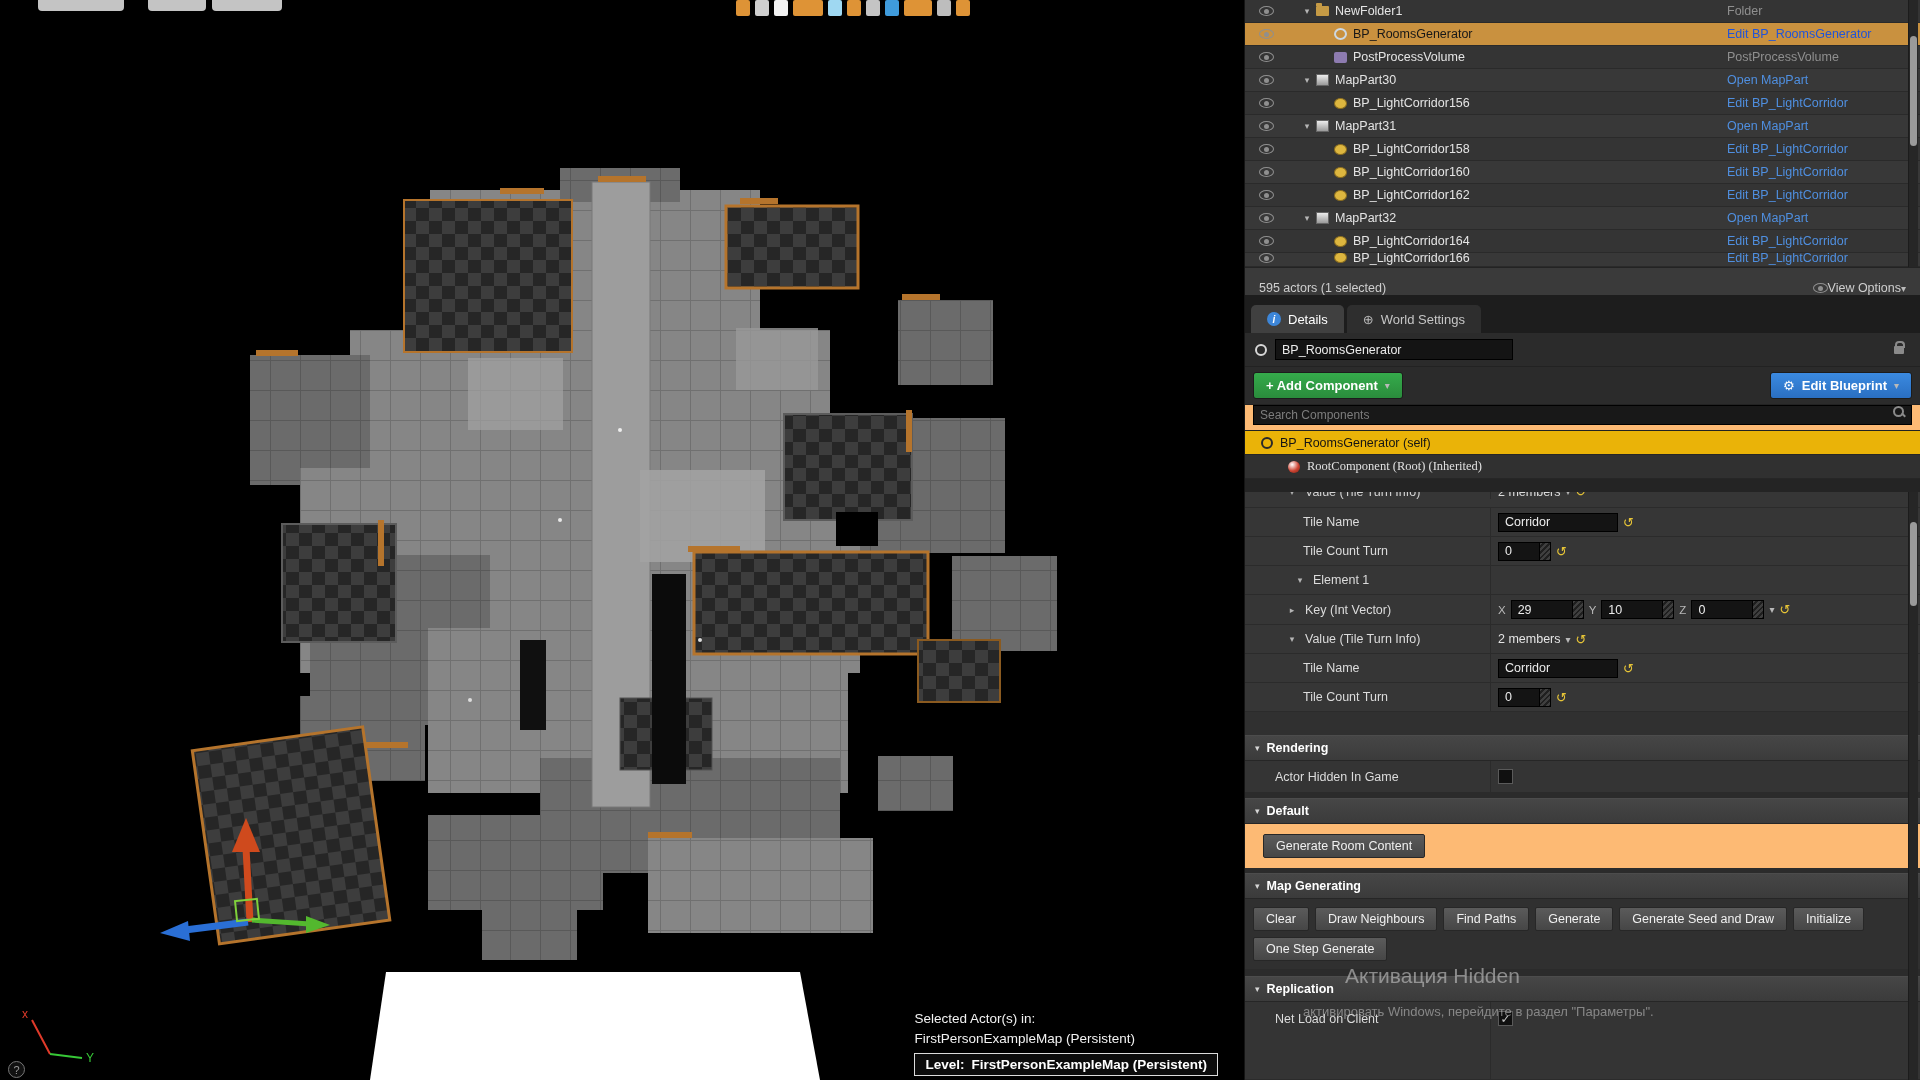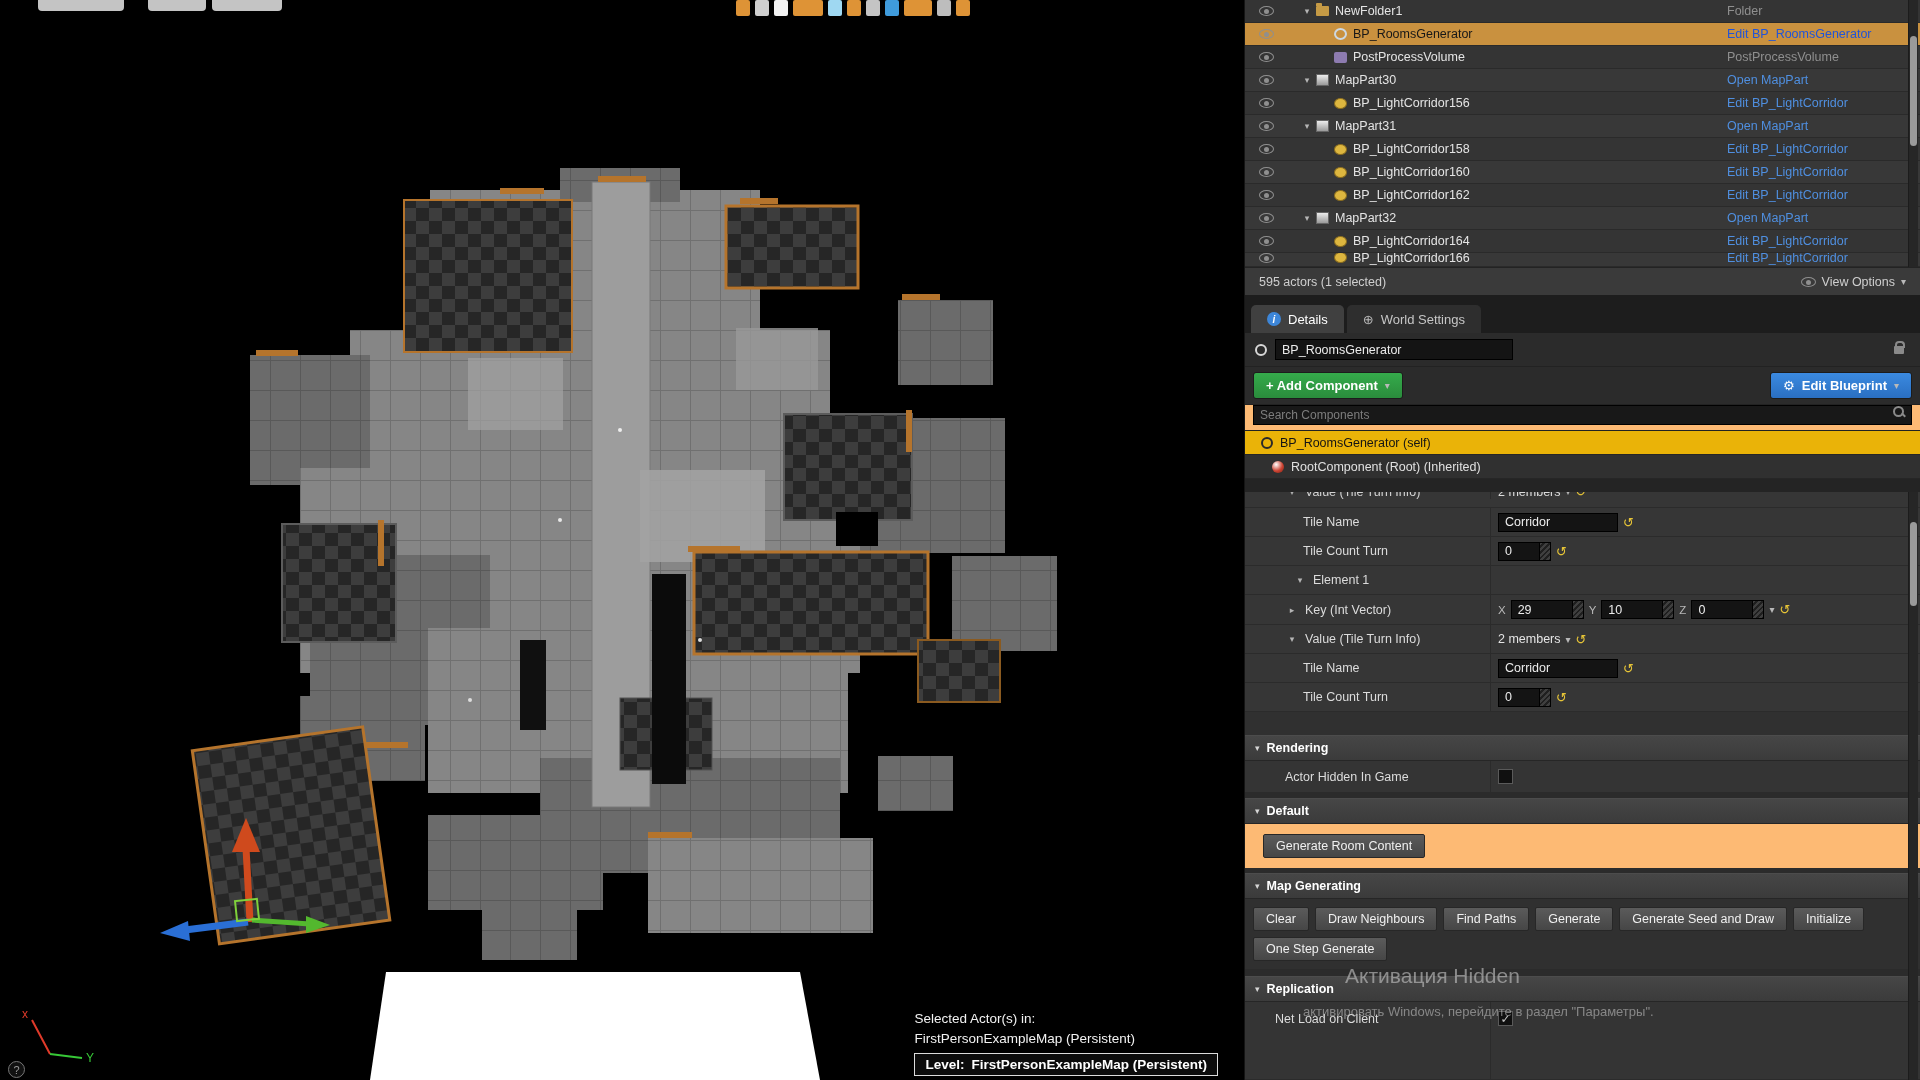--- a/index.html
+++ b/index.html
@@ -50,23 +50,23 @@
   .out-row.clip > *{transform:translateY(-2px);}
 
   .folder-ic{width:14px;height:10px;background:#c59a45;border-radius:1px;position:relative;display:inline-block;}
   .folder-ic::before{content:"";position:absolute;top:-3px;left:0;width:6px;height:3px;background:#c59a45;border-radius:1px 1px 0 0;}
   .bp-ic{width:12px;height:12px;border:2px solid #cdd8e2;border-radius:50%;display:inline-block;}
   .ppv-ic{width:11px;height:11px;background:#8d7bb0;border-radius:2px;display:inline-block;}
   .mp-ic{width:12px;height:12px;background:linear-gradient(#ececec,#9a9a9a);border:1px solid #666;display:inline-block;}
   .light-ic{width:11px;height:11px;background:#ddb63f;border:1px solid #8a6d1f;border-radius:50%;display:inline-block;}
 
   .out-footer{position:absolute;left:0;right:0;bottom:0;height:28px;background:#3a3a3a;border-top:1px solid #232323;
-              display:flex;align-items:center;padding:0 14px;}
+              display:flex;align-items:flex-end;padding:0 14px;}
   .out-count{color:#cfcfcf;font-size:12.5px;}
-  .view-opts{margin-left:auto;display:flex;align-items:center;gap:6px;color:#cfcfcf;font-size:12.5px;cursor:default;}
+  .view-opts{margin-left:auto;display:flex;align-items:center;color:#cfcfcf;font-size:12.5px;cursor:default;}
   .caret{color:#b9b9b9;font-size:10px;}
 
   .vscroll{position:absolute;width:10px;background:#262626;border-left:1px solid #1c1c1c;}
   .vthumb{position:absolute;left:1px;right:1px;background:#9a9a9a;border-radius:4px;}
 
   
   .details{position:absolute;top:295px;left:0;right:0;bottom:0;background:#2b2b2b;display:flex;flex-direction:column;}
 
   .tab-strip{height:38px;background:#1d1d1d;display:flex;align-items:flex-end;padding:0 0 0 6px;gap:3px;}
   .tab{display:flex;align-items:center;gap:7px;height:28px;padding:0 16px;background:#2e2e2e;color:#c6c6c6;
@@ -99,21 +99,21 @@
   .ue-search::placeholder{color:#7d7d7d;}
   .mag{position:relative;width:14px;height:14px;display:inline-block;flex:0 0 14px;}
   .mag::before{content:"";position:absolute;left:1px;top:1px;width:7px;height:7px;border:2px solid #8a8a8a;border-radius:50%;}
   .mag::after{content:"";position:absolute;left:9px;top:9px;width:5px;height:2px;background:#8a8a8a;transform:rotate(45deg);}
   .search-row .mag.inside{position:absolute;right:14px;}
 
   .comp-row{height:24px;display:flex;align-items:center;gap:7px;padding-left:16px;background:#303030;border-bottom:1px solid #262626;}
   .comp-row.selected{background:#eab308;}
   .comp-row.selected .comp-label{color:#141414;}
   .comp-row .comp-label{font-size:12.5px;color:#e0e0e0;}
-  .comp-row.root{padding-left:27px;}
+  .comp-row.root{padding-left:43px;font-family:Liberation Serif, serif;}
   .comp-row.selected .bp-ic{border-color:#2a2a2a;}
   .sphere-ic{width:12px;height:12px;border-radius:50%;
              background:radial-gradient(circle at 35% 30%, #ffffff, #cc4433 55%, #7a1f12);display:inline-block;}
 
   .gap13{height:13px;background:#242424;}
   .sd-row{height:30px;}
   .sq-btn{width:22px;height:22px;background:#3c3c3c;border:1px solid #585858;border-radius:2px;display:flex;
           align-items:center;justify-content:center;color:#bdbdbd;font-size:12px;margin-left:6px;}
 
   
@@ -133,21 +133,21 @@
   .reset{color:#e6c437;font-size:13px;line-height:13px;}
   .axis-lb{color:#b9b9b9;font-size:11.5px;}
   .members{color:#e4e4e4;font-size:12.5px;}
 
   .spacer23{height:23px;background:#303030;}
   .sec{height:26px;background:linear-gradient(#464646,#3b3b3b);display:flex;align-items:center;gap:7px;
        padding-left:10px;border-top:1px solid #4c4c4c;border-bottom:1px solid #262626;}
   .sec .arr{color:#d6d6d6;font-size:9px;}
   .sec .t{color:#fff;font-weight:bold;font-size:12.5px;}
   .srow{display:flex;align-items:center;height:32px;background:#343434;border-bottom:1px solid #2b2b2b;}
-  .srow .plabel{padding-left:40px;}
+  .srow .plabel{padding-left:30px;}
   .cb{width:15px;height:15px;background:#101010;border:1px solid #5a5a5a;display:flex;align-items:center;
       justify-content:center;color:#c8c8c8;font-size:12px;}
   .mt5{margin-top:5px;} .mt7{margin-top:7px;}
   .btn-area{height:44px;display:flex;align-items:center;padding-left:18px;background:#fdba74;}
   .ue-btn{background:linear-gradient(#5b5b5b,#464646);border:1px solid #272727;color:#f0f0f0;font-size:12.5px;
           padding:4px 12px;border-radius:2px;cursor:default;font-family:"Liberation Sans","DejaVu Sans",sans-serif;}
   .mg-btns{height:70px;background:#303030;padding:8px 8px 0 8px;display:flex;flex-wrap:wrap;gap:6px;align-content:flex-start;}
   .netload{flex:1;display:flex;align-items:flex-start;background:#343434;}
   .netload .plabel{padding-left:30px;margin-top:10px;}
   .netload .pval{border-left:1px solid #2b2b2b;align-items:flex-start;padding-top:9px;height:auto;align-self:stretch;}

